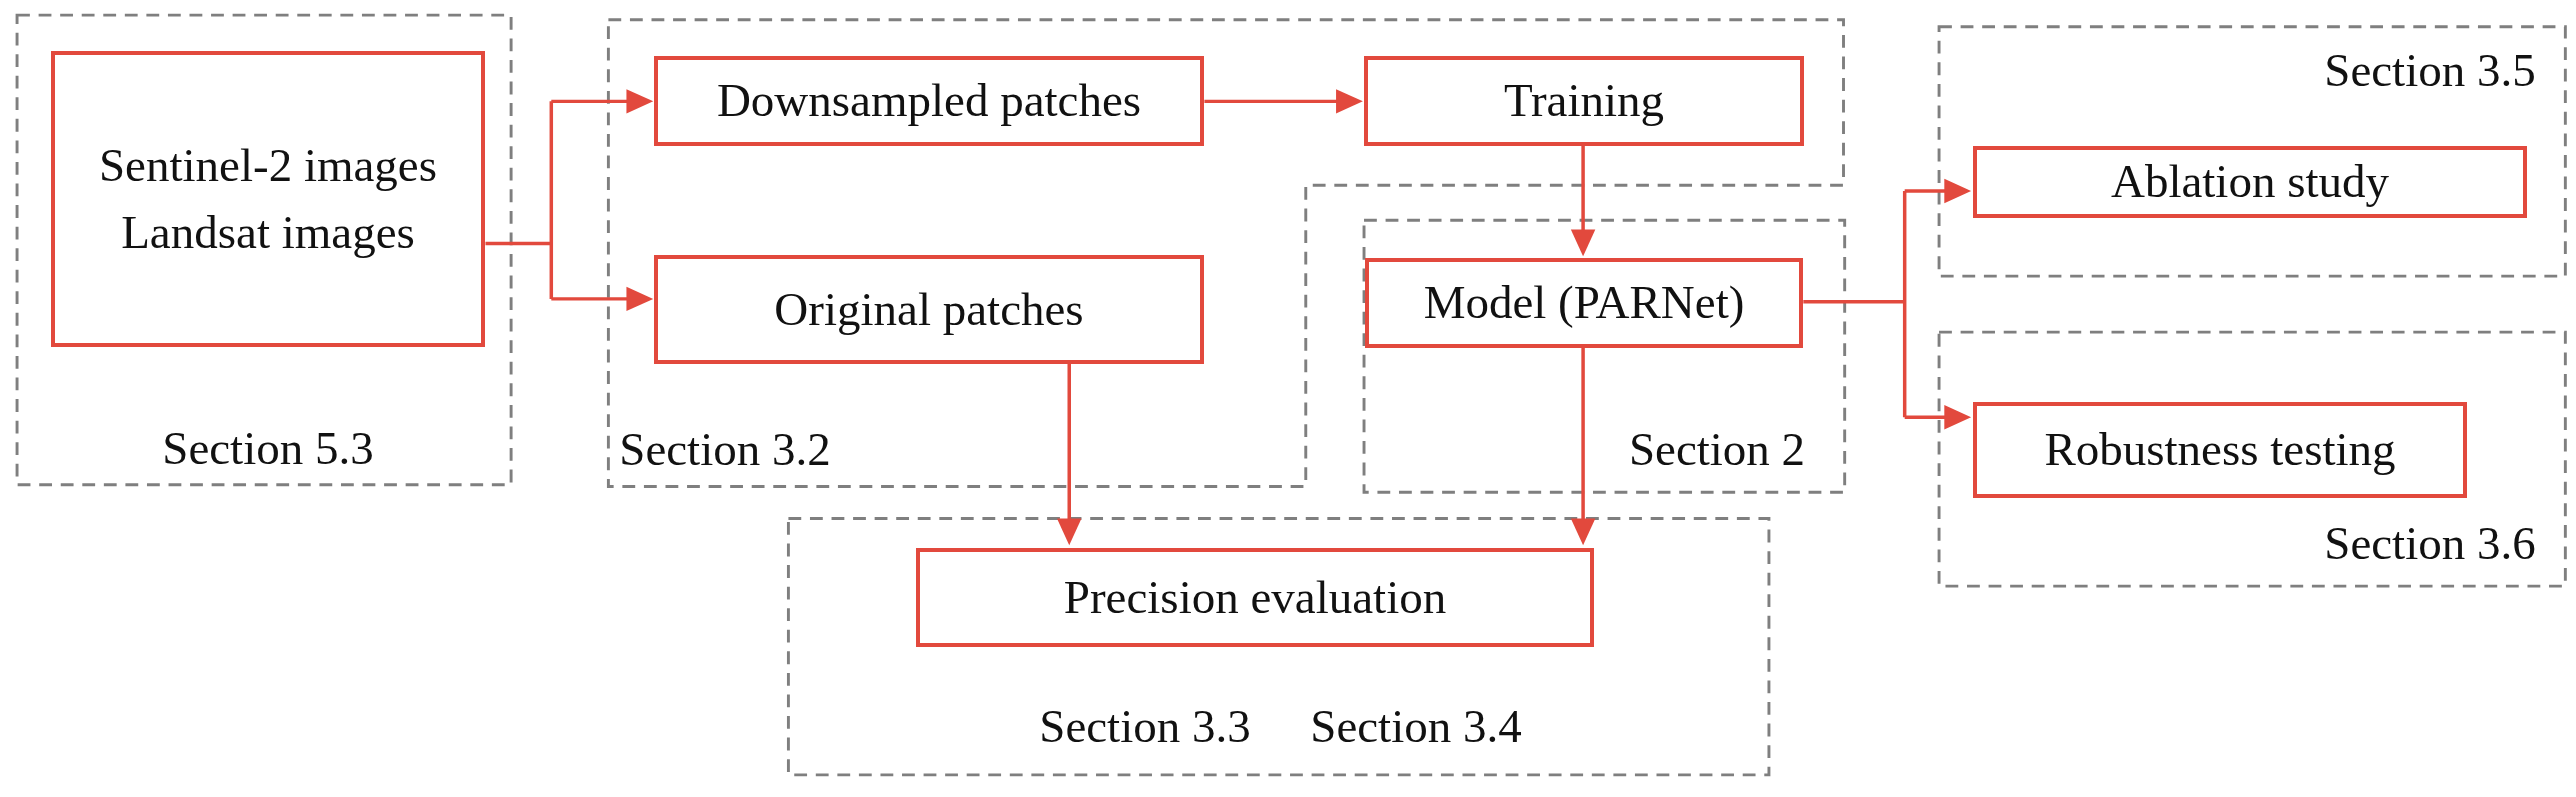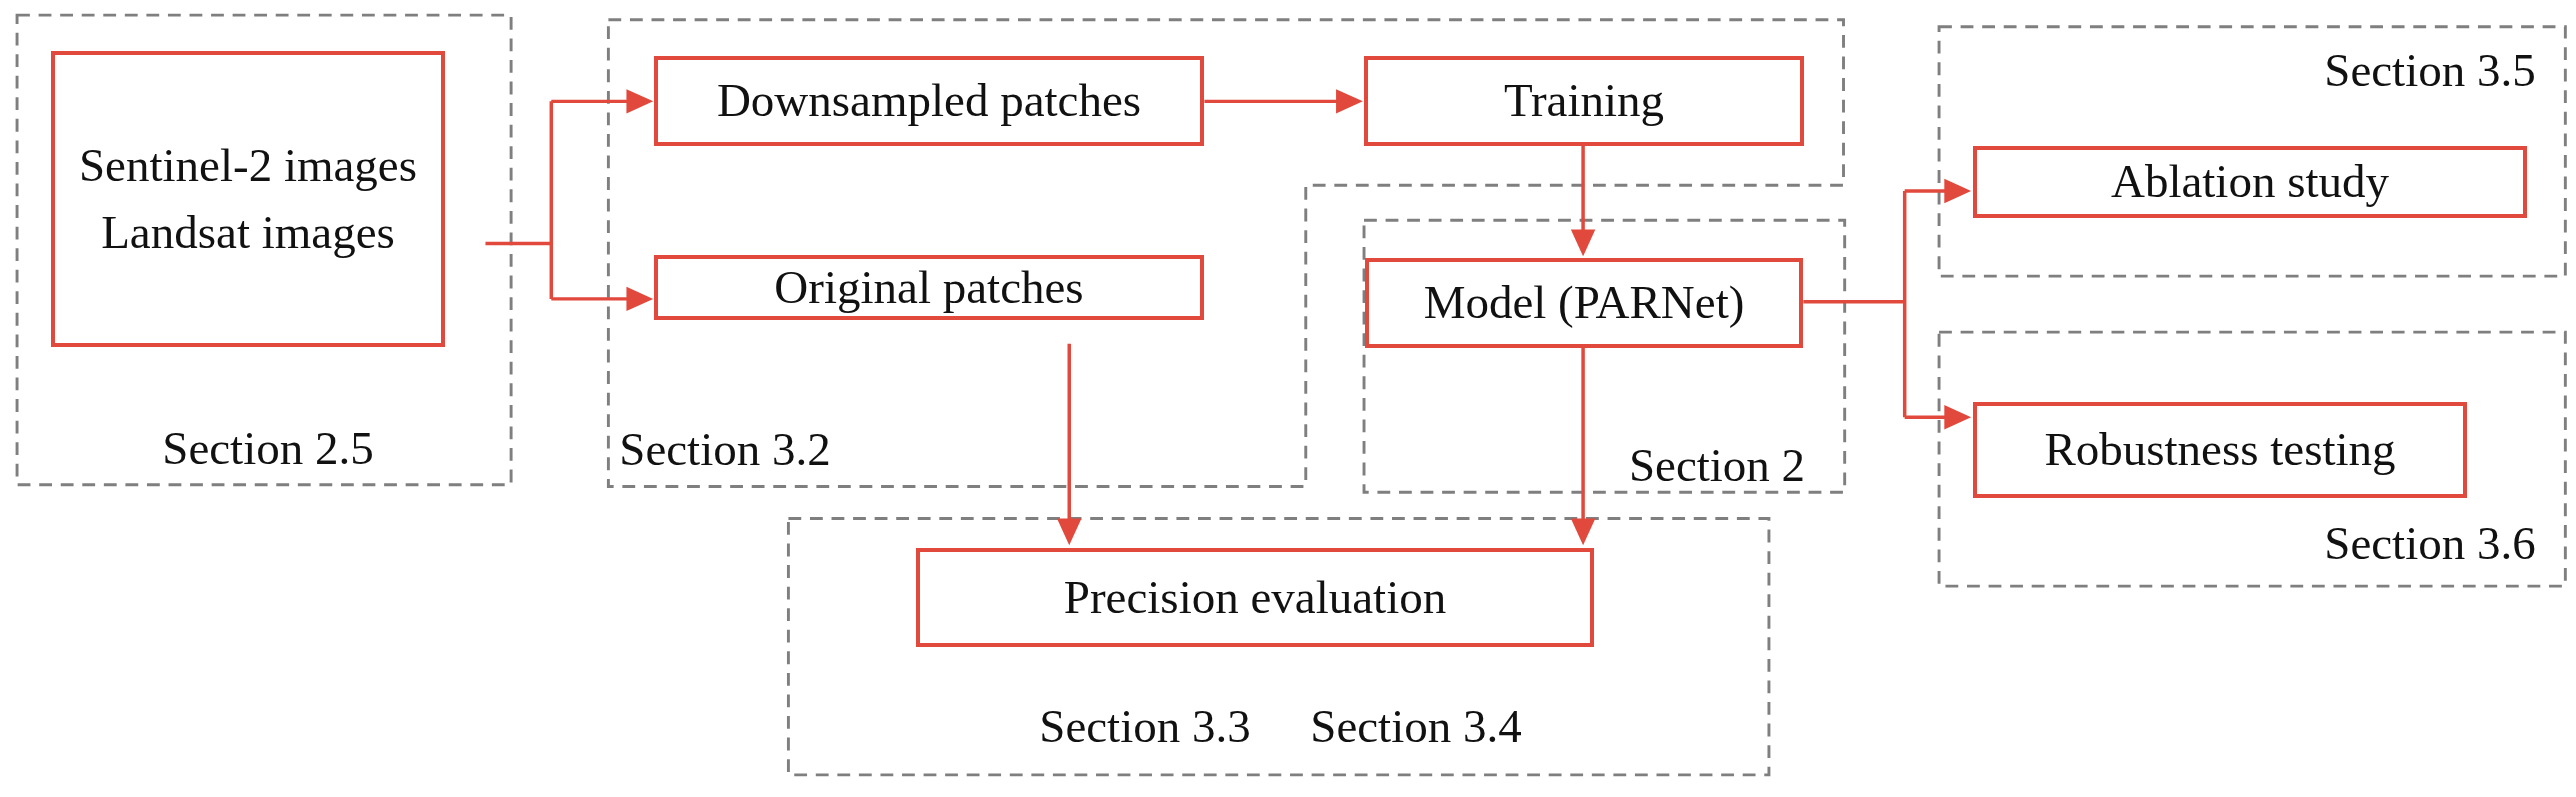--- a/index.html
+++ b/index.html
@@ -56,55 +56,55 @@
     <polygon class="arrowhead" points="1834,936 1813,890 1855,890"></polygon>
 
     <path class="wire" d="M 2716 596 V 894"></path>
     <polygon class="arrowhead" points="2716,936 2695,890 2737,890"></polygon>
 
     <path class="wire" d="M 3094 518 H 3268 M 3268 328 V 716 M 3268 328 H 3340 M 3268 716 H 3340"></path>
     <polygon class="arrowhead" points="3382,328 3336,307 3336,349"></polygon>
     <polygon class="arrowhead" points="3382,716 3336,695 3336,737"></polygon>
   </svg>
 
-  <div class="node" style="left:51px; top:51px; width:394px; height:296px;gap:6px;">
+  <div class="node" style="left:51px; top:51px; width:434px; height:296px;gap:6px;">
     <span>Sentinel-2 images</span>
     <span>Landsat images</span>
   </div>
 
   <div class="node" style="left:654px; top:56px; width:550px; height:90px;">
     <span>Downsampled patches</span>
   </div>
 
   <div class="node" style="left:1364px; top:56px; width:440px; height:90px;">
     <span>Training</span>
   </div>
 
-  <div class="node" style="left:654px; top:255px; width:550px; height:65px;">
+  <div class="node" style="left:654px; top:255px; width:550px; height:109px;">
     <span>Original patches</span>
   </div>
 
   <div class="node" style="left:1365px; top:258px; width:438px; height:90px;text-align:right;">
     <span>Model (PARNet)</span>
   </div>
 
   <div class="node" style="left:1973px; top:146px; width:554px; height:72px;">
     <span>Ablation study</span>
   </div>
 
   <div class="node" style="left:1973px; top:372px; width:494px; height:96px;margin-top:30px;">
     <span>Robustness testing</span>
   </div>
 
   <div class="node" style="left:916px; top:548px; width:678px; height:99px;">
     <span>Precision evaluation</span>
   </div>
 
-  <div class="section-label" style="left:268px; top:448px;">Section 2.5</div>
+  <div class="section-label" style="left:268px; top:448px;">Section 5.3</div>
   <div class="section-label" style="left:725px; top:449px;">Section 3.2</div>
-  <div class="section-label" style="left:1717px; top:449px;margin-top:16px;">Section 2</div>
+  <div class="section-label" style="left:1717px; top:449px;">Section 2</div>
   <div class="section-label" style="left:1145px; top:726px;">Section 3.3</div>
   <div class="section-label" style="left:1416px; top:726px;">Section 3.4</div>
   <div class="section-label" style="left:2430px; top:70px;">Section 3.5</div>
   <div class="section-label" style="left:2430px; top:543px;">Section 3.6</div>
 
 </div>
 
 
 </body></html>

